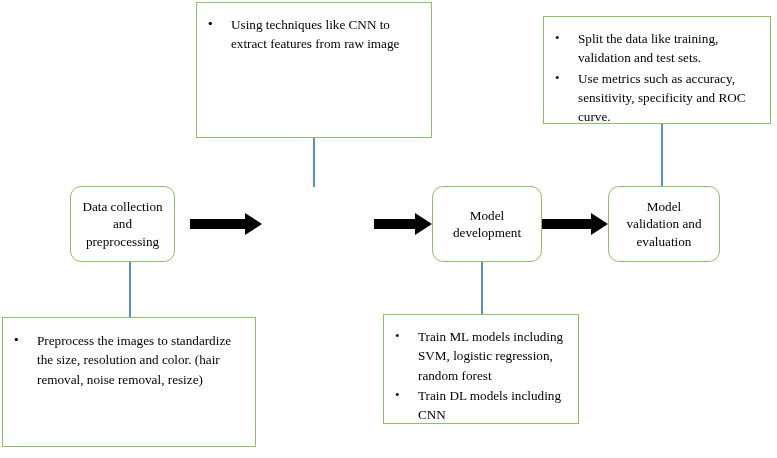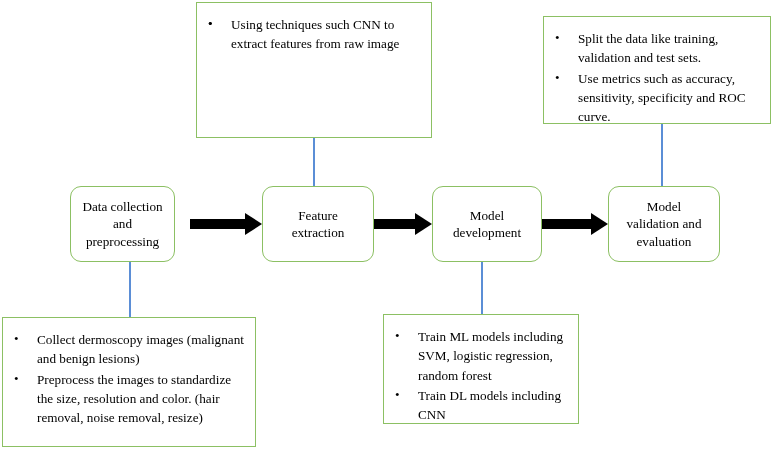--- a/index.html
+++ b/index.html
@@ -103,21 +103,21 @@
   <div class="connector" style="left:129px; top:262px; height:55px;"></div>
   <div class="connector" style="left:481px; top:262px; height:52px;"></div>
 
   <div class="note-box" style="left:196px; top:2px; width:236px; height:136px; padding:11px 10px 8px 0;">
     <ul class="note-list">
       <li>
         <span class="bullet">•</span>
       </li>
       <li>
         <span class="bullet">•</span>
-        <span>Using techniques such CNN to extract features from raw image</span>
+        <span>Using techniques like CNN to extract features from raw image</span>
       </li>
     </ul>
   </div>
 
   <div class="note-box" style="left:543px; top:16px; width:228px; height:108px; padding:12px 10px 8px 0;">
     <ul class="note-list">
       <li>
         <span class="bullet">•</span>
         <span>Split the data like training, validation and test sets.</span>
       </li>
@@ -127,24 +127,20 @@
       </li>
     </ul>
   </div>
 
   <div class="process-box" style="left:70px; top:186px; width:105px; height:76px;">
     <span class="label">Data collection
 and
 preprocessing</span>
   </div>
 
-  <div class="process-box" style="left:262px; top:186px; width:112px; height:76px;">
-    <span class="label">Feature
-extraction</span>
-  </div>
 
   <div class="process-box" style="left:432px; top:186px; width:110px; height:76px;">
     <span class="label">Model
 development</span>
   </div>
 
   <div class="process-box" style="left:608px; top:186px; width:112px; height:76px;">
     <span class="label">Model
 validation and
 evaluation</span>
@@ -162,21 +158,20 @@
 
   <div class="block-arrow" style="left:542px; top:213px; width:66px;">
     <div class="shaft" style="width:49px;"></div>
     <div class="head" style="left:49px;"></div>
   </div>
 
   <div class="note-box" style="left:2px; top:317px; width:254px; height:130px; padding:12px 10px 8px 0;">
     <ul class="note-list">
       <li>
         <span class="bullet">•</span>
-        <span>Collect dermoscopy images (malignant and benign lesions)</span>
       </li>
       <li>
         <span class="bullet">•</span>
         <span>Preprocess the images to standardize the size, resolution and color. (hair removal, noise removal, resize)</span>
       </li>
     </ul>
   </div>
 
   <div class="note-box" style="left:383px; top:314px; width:196px; height:110px; padding:12px 10px 8px 0;">
     <ul class="note-list">

